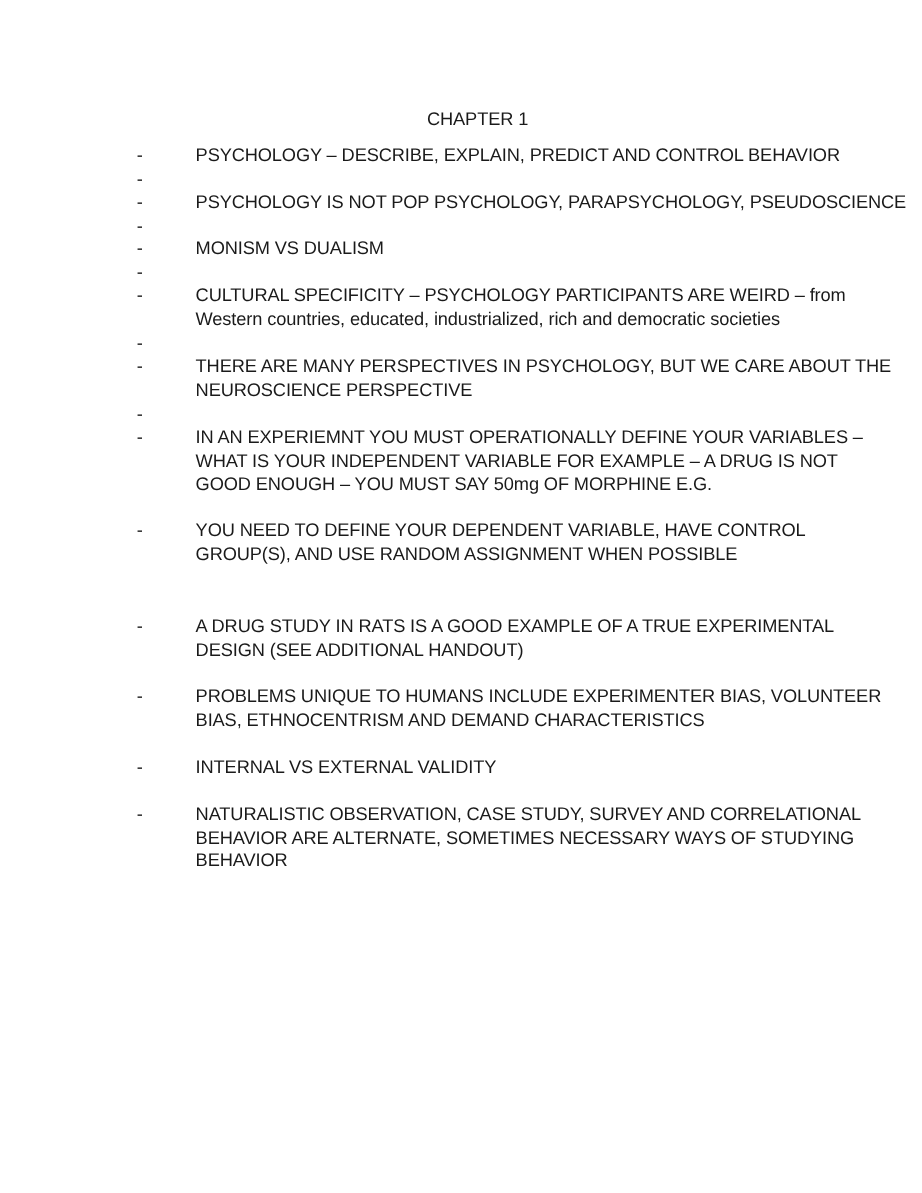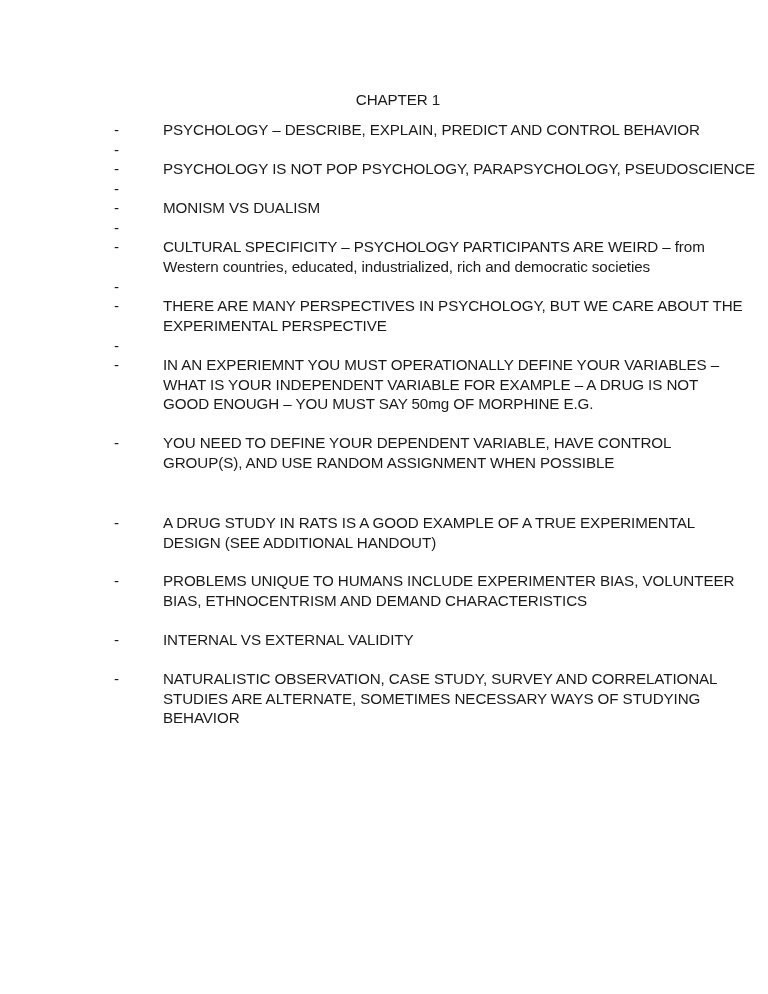--- a/index.html
+++ b/index.html
@@ -60,21 +60,21 @@
       <span>Western countries, educated, industrialized, rich and democratic societies</span>
     </div>
   </div>
   <div class="item" style="top:277px">
     <span class="dash">-</span>
   </div>
   <div class="item" style="top:296px">
     <span class="dash">-</span>
     <div class="text">
       <span>THERE ARE MANY PERSPECTIVES IN PSYCHOLOGY, BUT WE CARE ABOUT THE</span>
-      <span>EXPERIMENTAL PERSPECTIVE</span>
+      <span>NEUROSCIENCE PERSPECTIVE</span>
     </div>
   </div>
   <div class="item" style="top:336px">
     <span class="dash">-</span>
   </div>
   <div class="item" style="top:355px">
     <span class="dash">-</span>
     <div class="text">
       <span>IN AN EXPERIEMNT YOU MUST OPERATIONALLY DEFINE YOUR VARIABLES –</span>
       <span>WHAT IS YOUR INDEPENDENT VARIABLE FOR EXAMPLE – A DRUG IS NOT</span>
@@ -105,17 +105,17 @@
   <div class="item" style="top:630px">
     <span class="dash">-</span>
     <div class="text">
         <span>INTERNAL VS EXTERNAL VALIDITY</span>
       </div>
   </div>
   <div class="item" style="top:669px">
     <span class="dash">-</span>
     <div class="text">
       <span>NATURALISTIC OBSERVATION, CASE STUDY, SURVEY AND CORRELATIONAL</span>
-      <span>STUDIES ARE ALTERNATE, SOMETIMES NECESSARY WAYS OF STUDYING</span>
+      <span>BEHAVIOR ARE ALTERNATE, SOMETIMES NECESSARY WAYS OF STUDYING</span>
       <span>BEHAVIOR</span>
     </div>
   </div>
 </div>
 
 </body></html>

